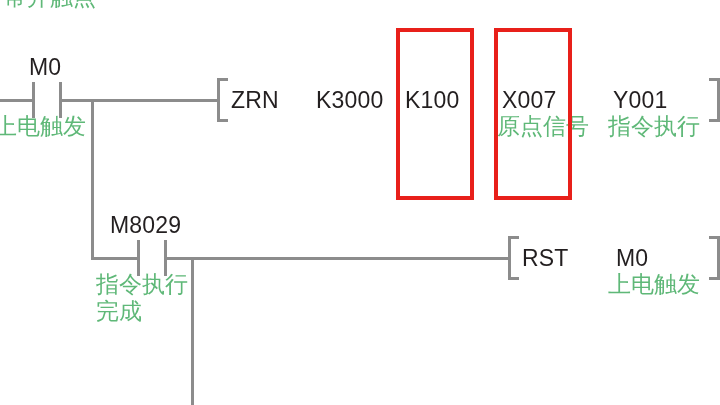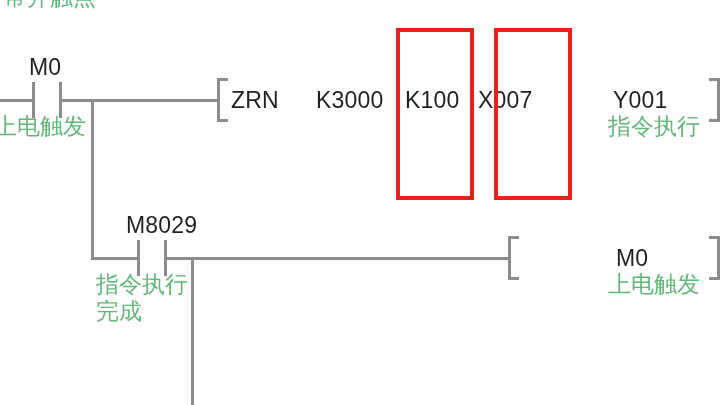--- a/index.html
+++ b/index.html
@@ -72,50 +72,52 @@
     <div class="v"></div>
     <div class="t bot"></div>
   </div>
 
   <div class="dev" style="left:231px;top:87px;text-align:right;">ZRN</div>
 
   <div class="dev" style="left:316px;top:87px;">K3000</div>
 
   <div class="dev" style="left:405px;top:87px;">K100</div>
 
-  <div class="dev" style="left:478px;top:87px;text-align:right;">X007</div>
+  <div class="dev" style="left:502px;top:87px;text-align:right;">X007</div>
+  <div class="cmt" style="left:497px;top:113px;">原点信号</div>
 
   <div class="dev" style="left:613px;top:87px;">Y001</div>
   <div class="cmt" style="left:608px;top:113px;">指令执行</div>
 
   <div class="brk brk-close" style="left:709px;top:78px;width:11px;height:44px;">
     <div class="t top"></div>
     <div class="v"></div>
     <div class="t bot"></div>
   </div>
 
   <div class="wire-h" style="left:91px;top:257px;width:46px;"></div>
   <div class="wire-h" style="left:167px;top:257px;width:341px;"></div>
 
   <div class="contact" style="left:137px;top:240px;width:30px;height:36px;">
     <div class="bar left"></div>
     <div class="bar right"></div>
   </div>
-  <div class="dev" style="left:126px;top:212px;">M8029</div>
+  <div class="dev" style="left:110px;top:212px;">M8029</div>
   <div class="cmt multi" style="left:96px;top:271px;">指令执行
 完成</div>
 
   <div class="wire-v" style="left:191px;top:257px;height:148px;"></div>
 
   <div class="brk brk-open" style="left:508px;top:236px;width:11px;height:44px;">
     <div class="t top"></div>
     <div class="v"></div>
     <div class="t bot"></div>
   </div>
 
+  <div class="dev" style="left:522px;top:245px;">RST</div>
 
   <div class="dev" style="left:616px;top:245px;">M0</div>
   <div class="cmt" style="left:608px;top:271px;">上电触发</div>
 
   <div class="brk brk-close" style="left:709px;top:236px;width:11px;height:44px;">
     <div class="t top"></div>
     <div class="v"></div>
     <div class="t bot"></div>
   </div>
 

